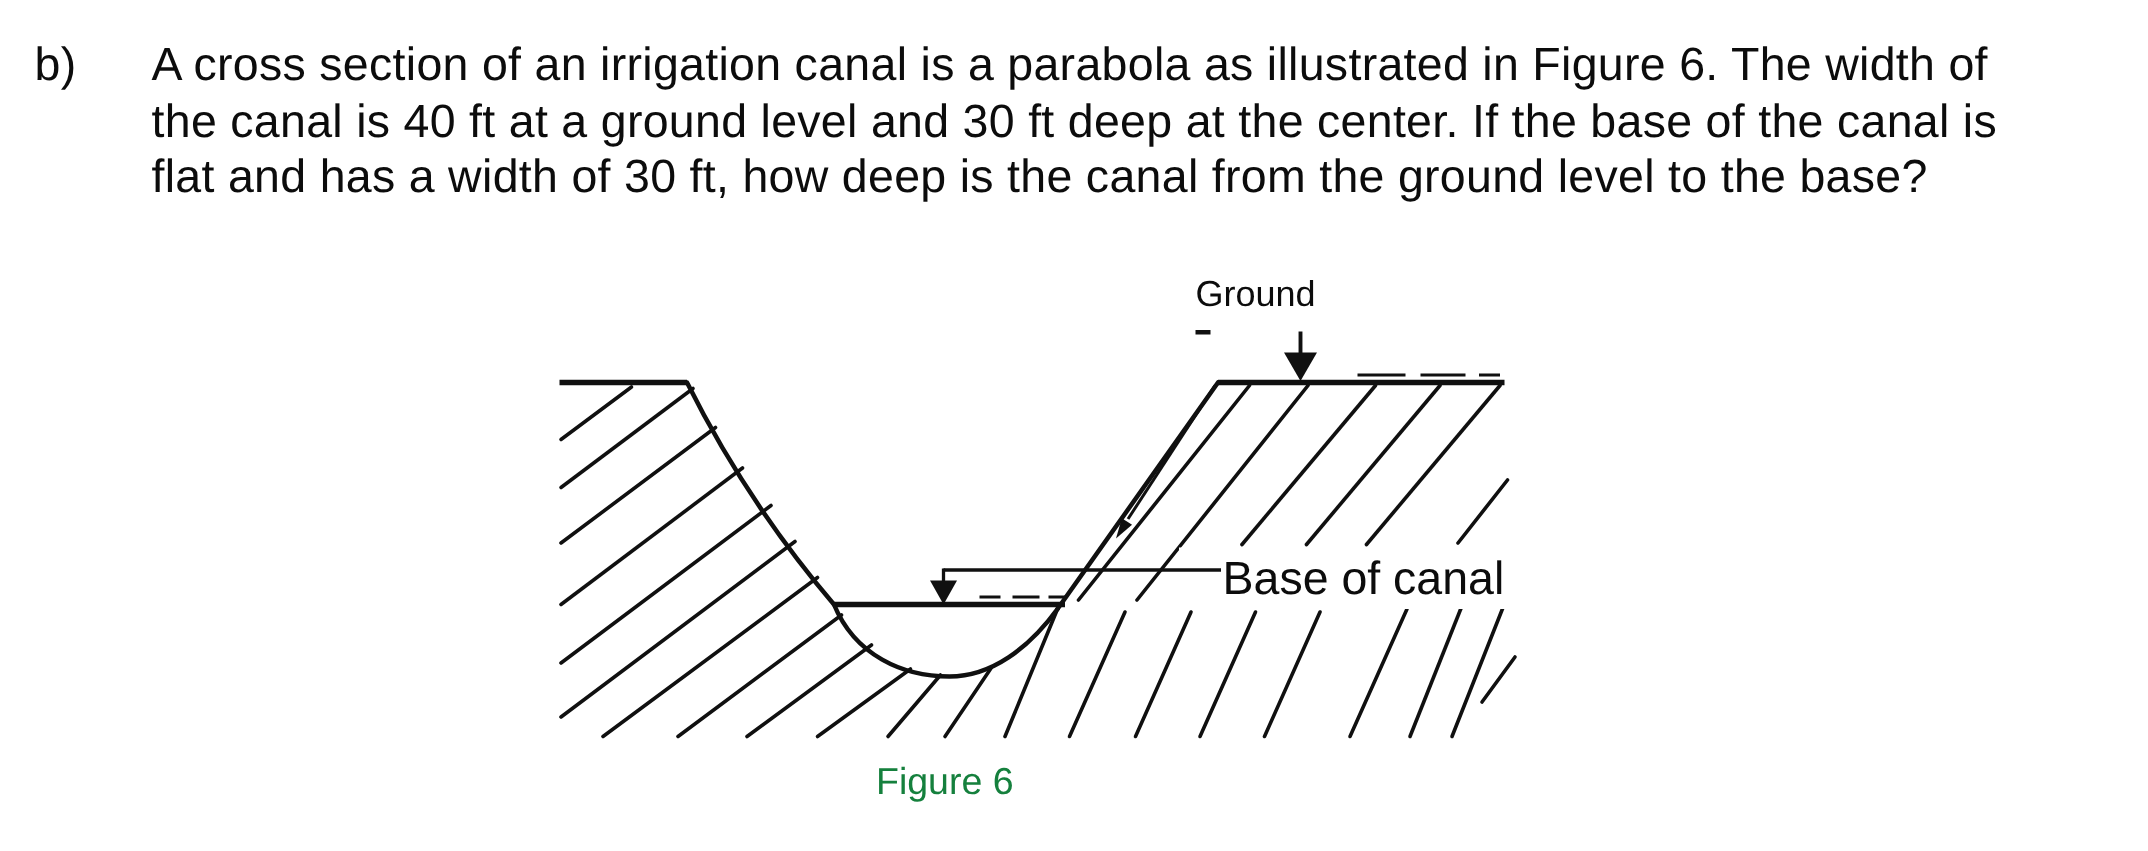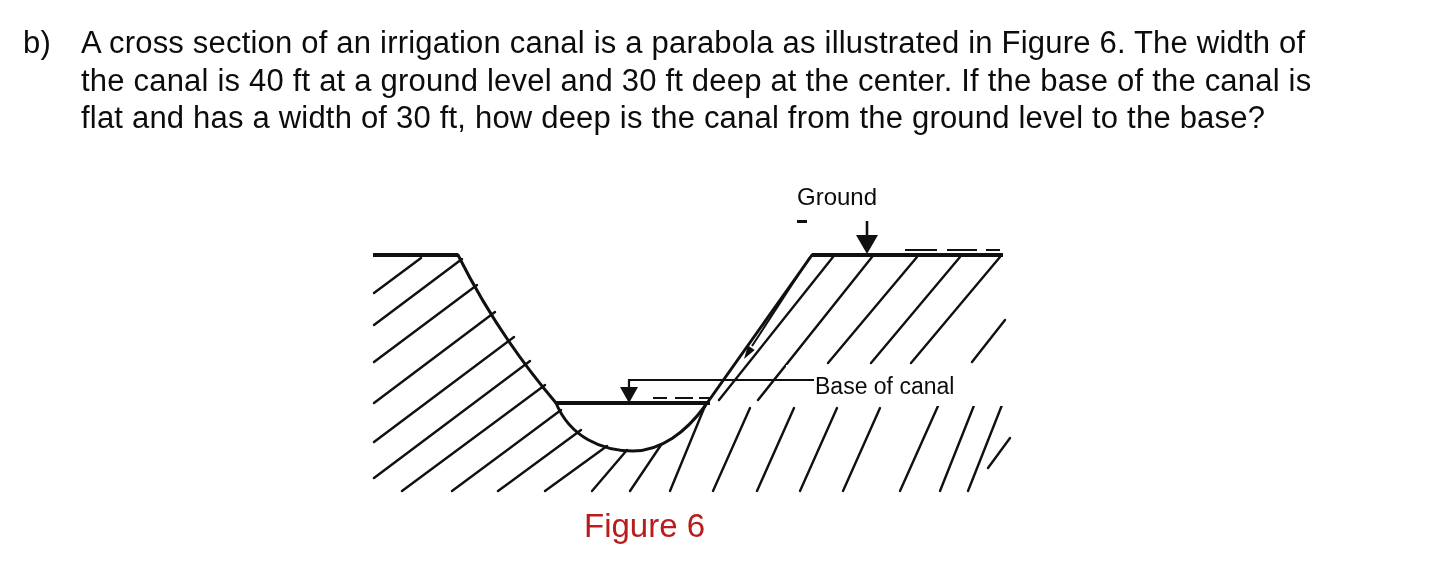--- a/index.html
+++ b/index.html
@@ -17,36 +17,36 @@
     left: 23px;
     top: 24px;
     display: flex;
     align-items: flex-start;
     font-size: 31px;
     line-height: 37.5px;
     letter-spacing: 0.2px;
     color: #0c0c0c;
   }
   .problem .marker { width: 58px; flex: 0 0 58px; }
-  .problem .lines div { white-space: nowrap; }
+  .problem .lines div { white-space: nowrap; margin-left: 20px; }
   .fig-svg { position: absolute; left: 0; top: 0; }
   .fig-label {
     position: absolute;
     font-size: 24px;
     line-height: 34px;
     color: #0c0c0c;
     white-space: nowrap;
   }
   .ground-label { left: 797px; top: 180px; }
-  .base-label   { left: 815px; top: 369px; font-size: 23px; }
+  .base-label   { left: 815px; top: 369px; font-size: 31px; }
   .fig-caption  {
     position: absolute;
     left: 584px; top: 507px;
-    font-size: 33px;
-    color: #b91c1c;
+    font-size: 25px;
+    color: #15803d;
     white-space: nowrap;
   }
 </style>
 </head>
 <body>
 
 <div class="page">
 
   <div class="problem">
     <div class="marker">b)</div>

